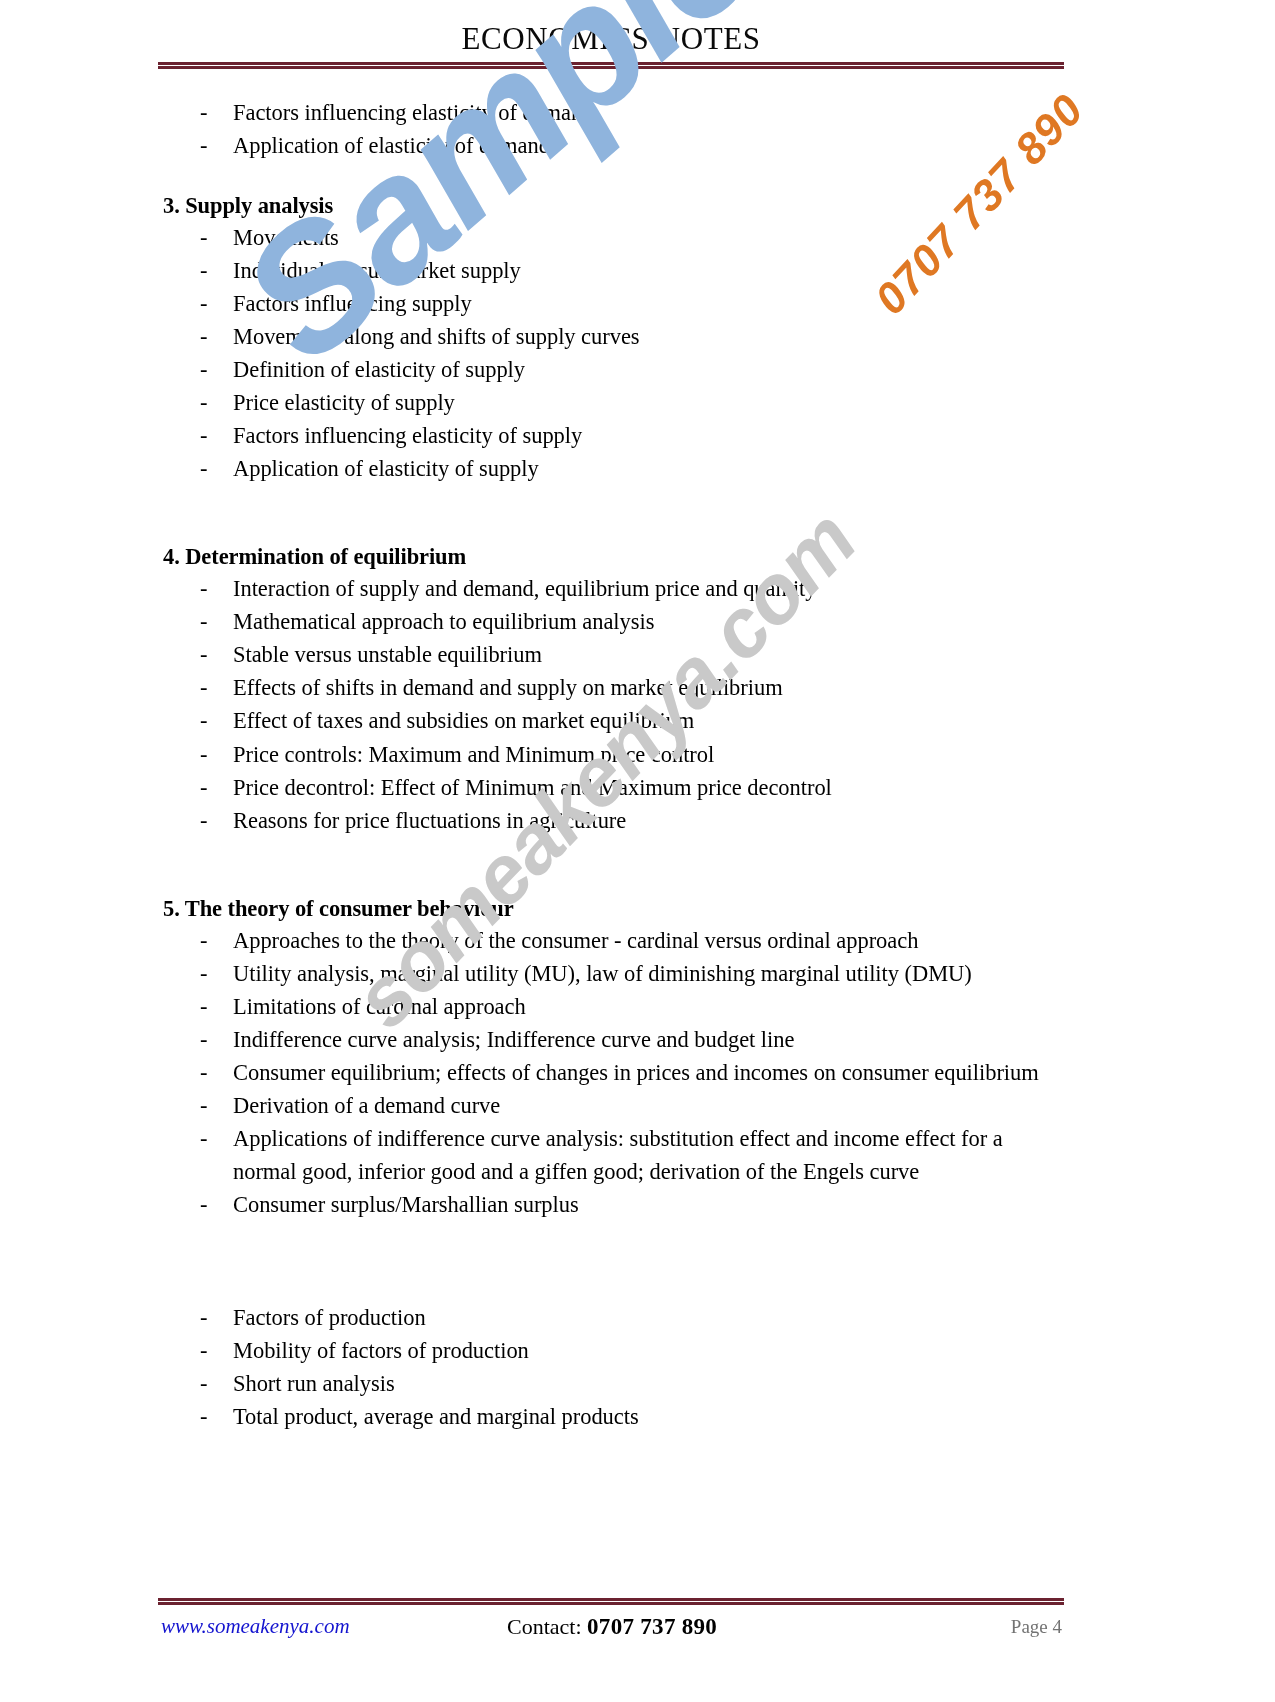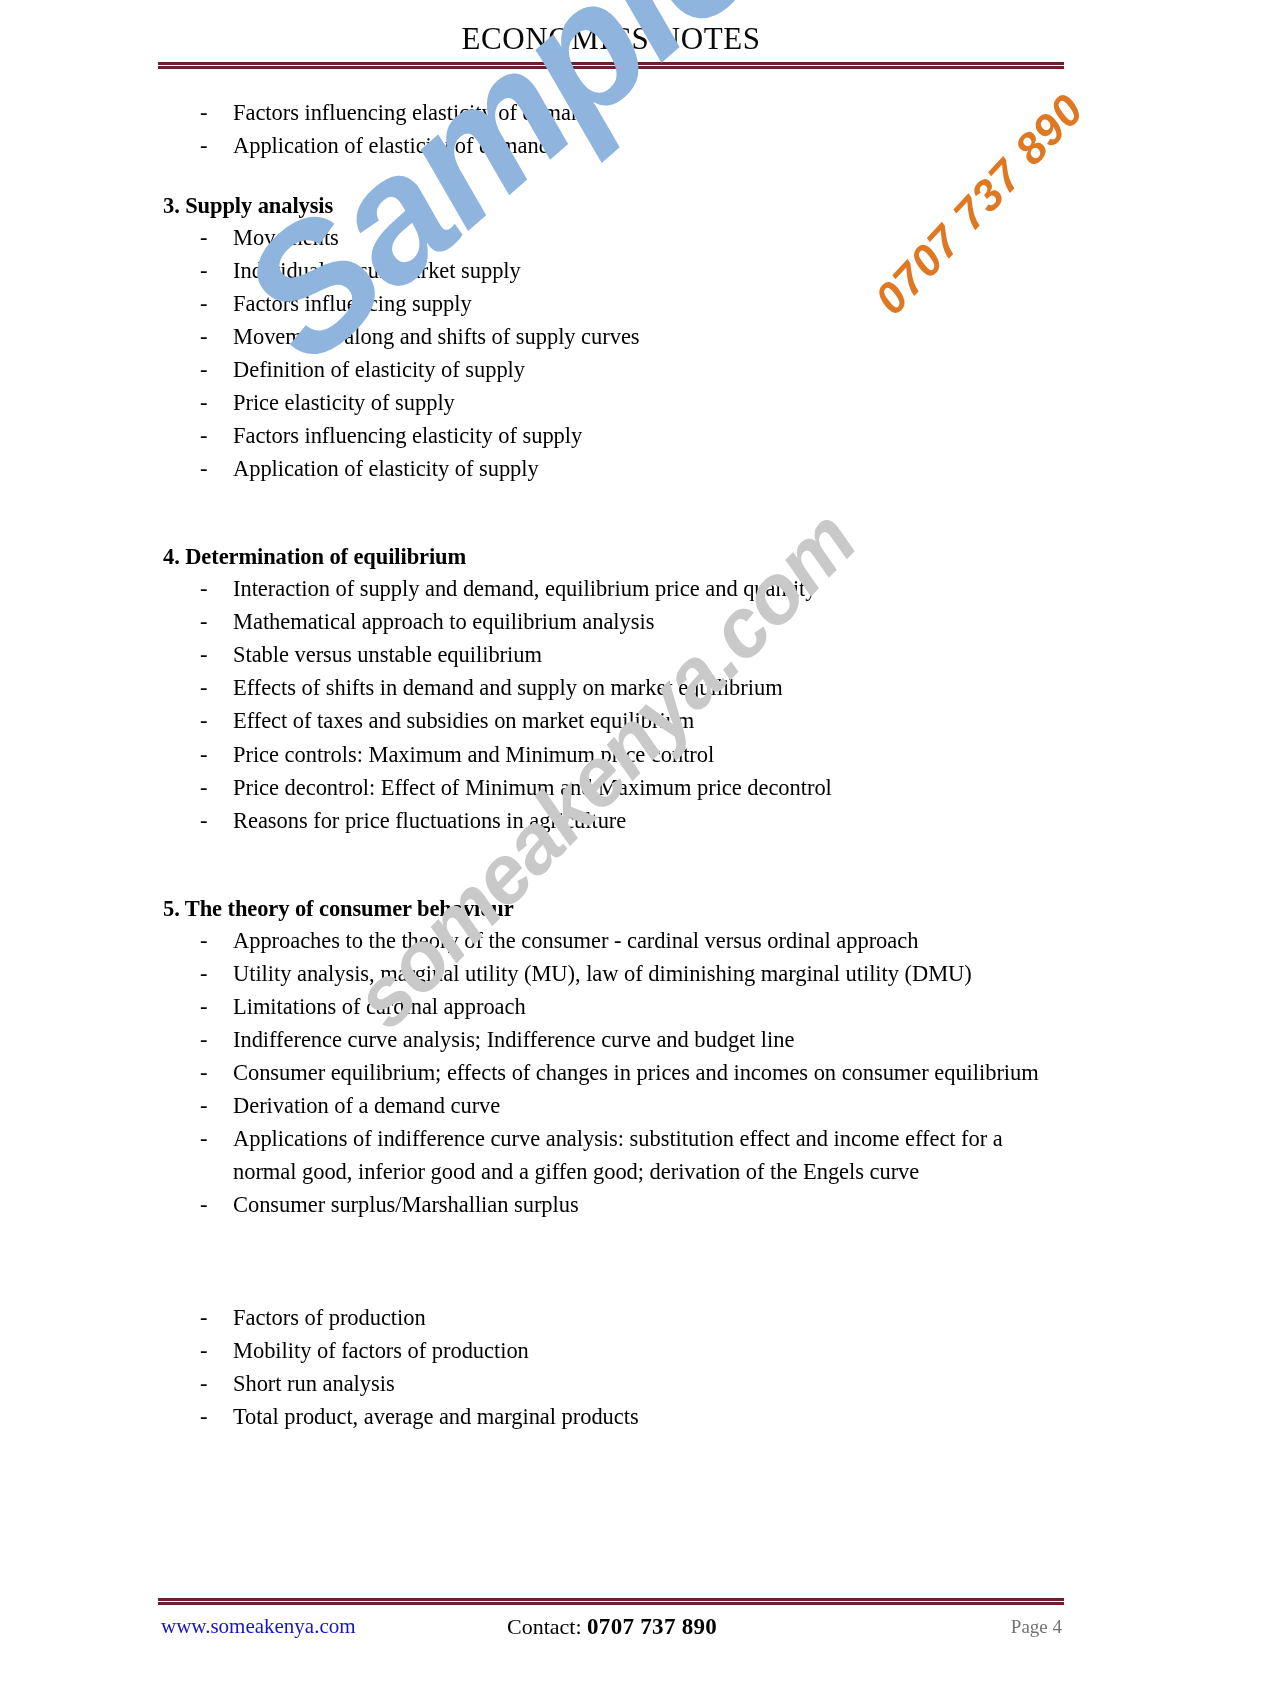--- a/index.html
+++ b/index.html
@@ -188,20 +188,21 @@
     width: 906px;
     height: 40px;
   }
   .footer-url {
     position: absolute;
     left: 3px;
     top: 0;
     font-size: 21px;
     color: #1414cf;
     text-decoration: none;
+    font-style: italic;
   }
   .footer-contact {
     position: absolute;
     left: 349px;
     top: 0;
     font-size: 22px;
     color: #000000;
   }
   .footer-contact .num {
     font-weight: bold;

